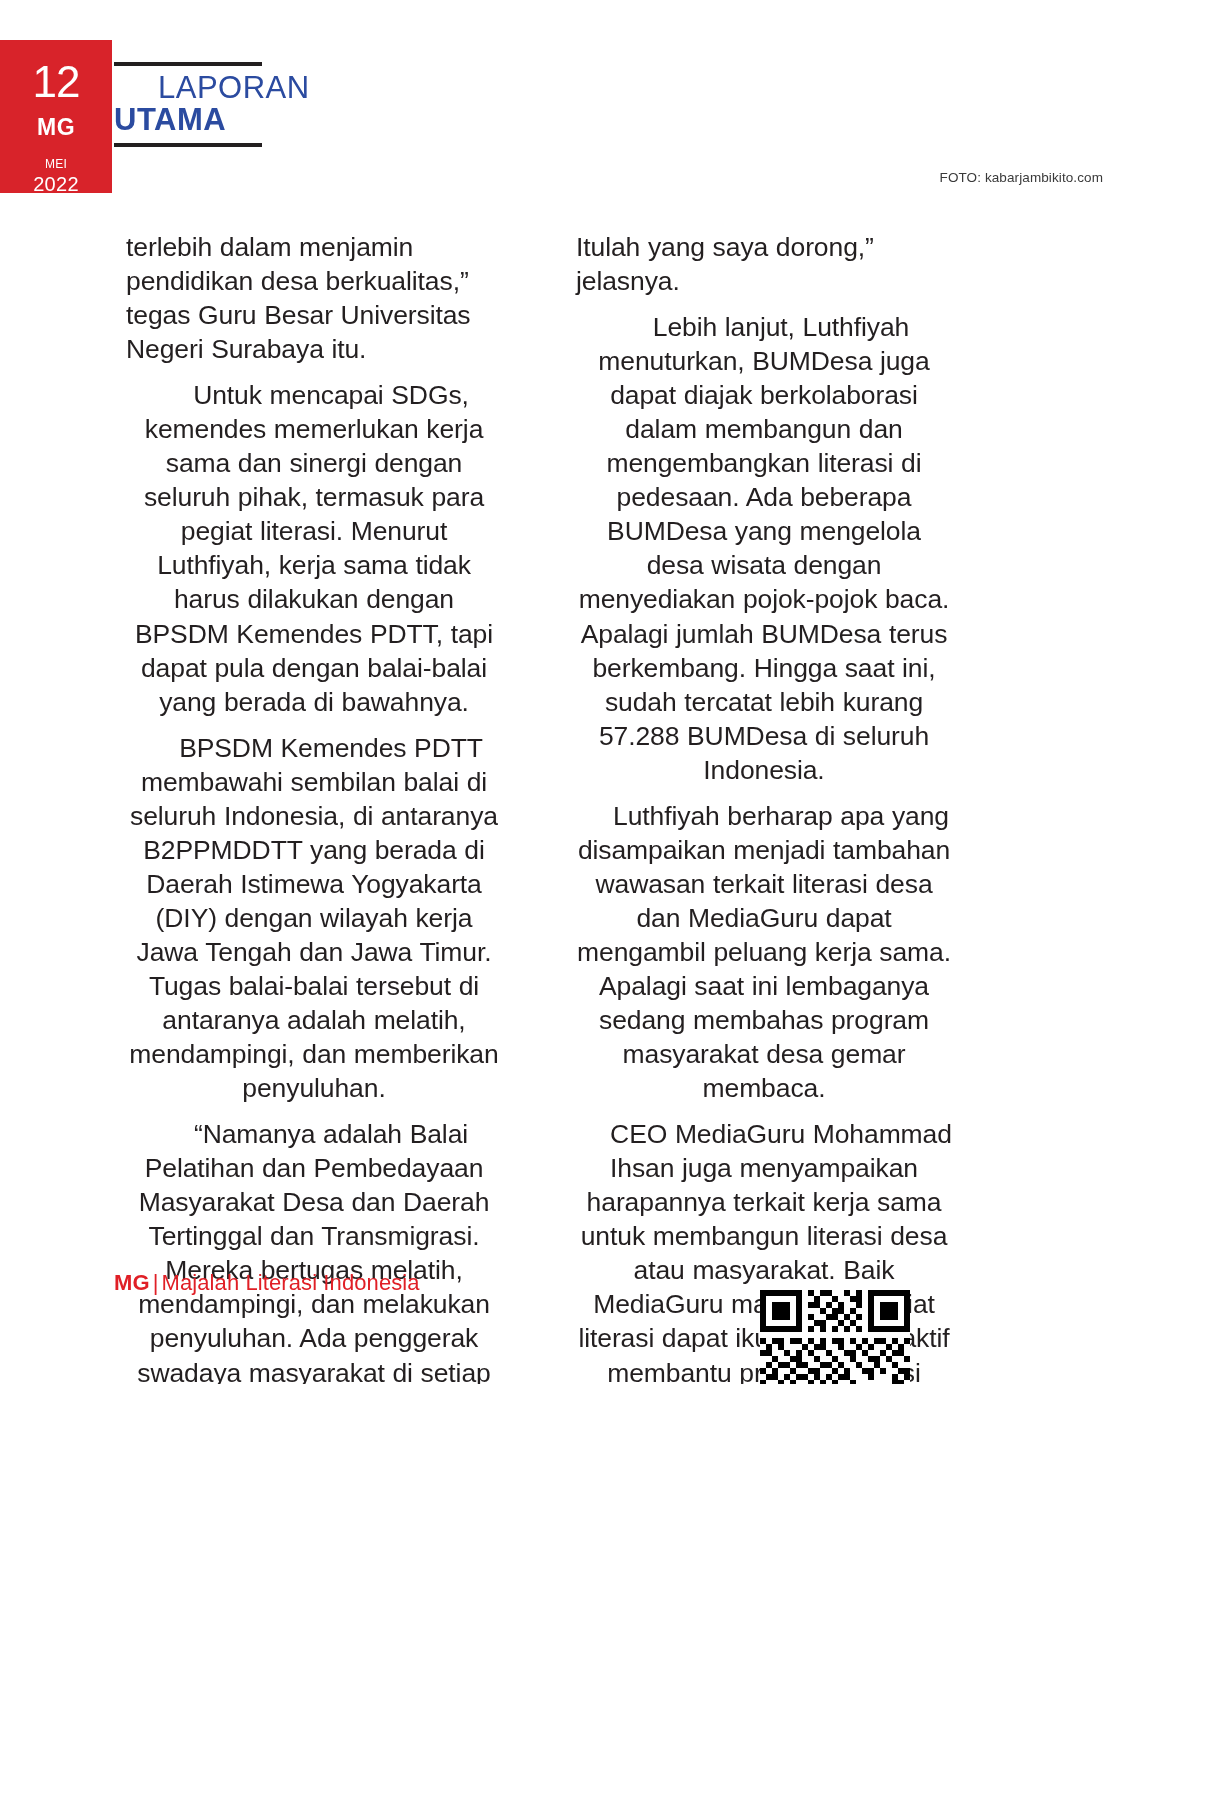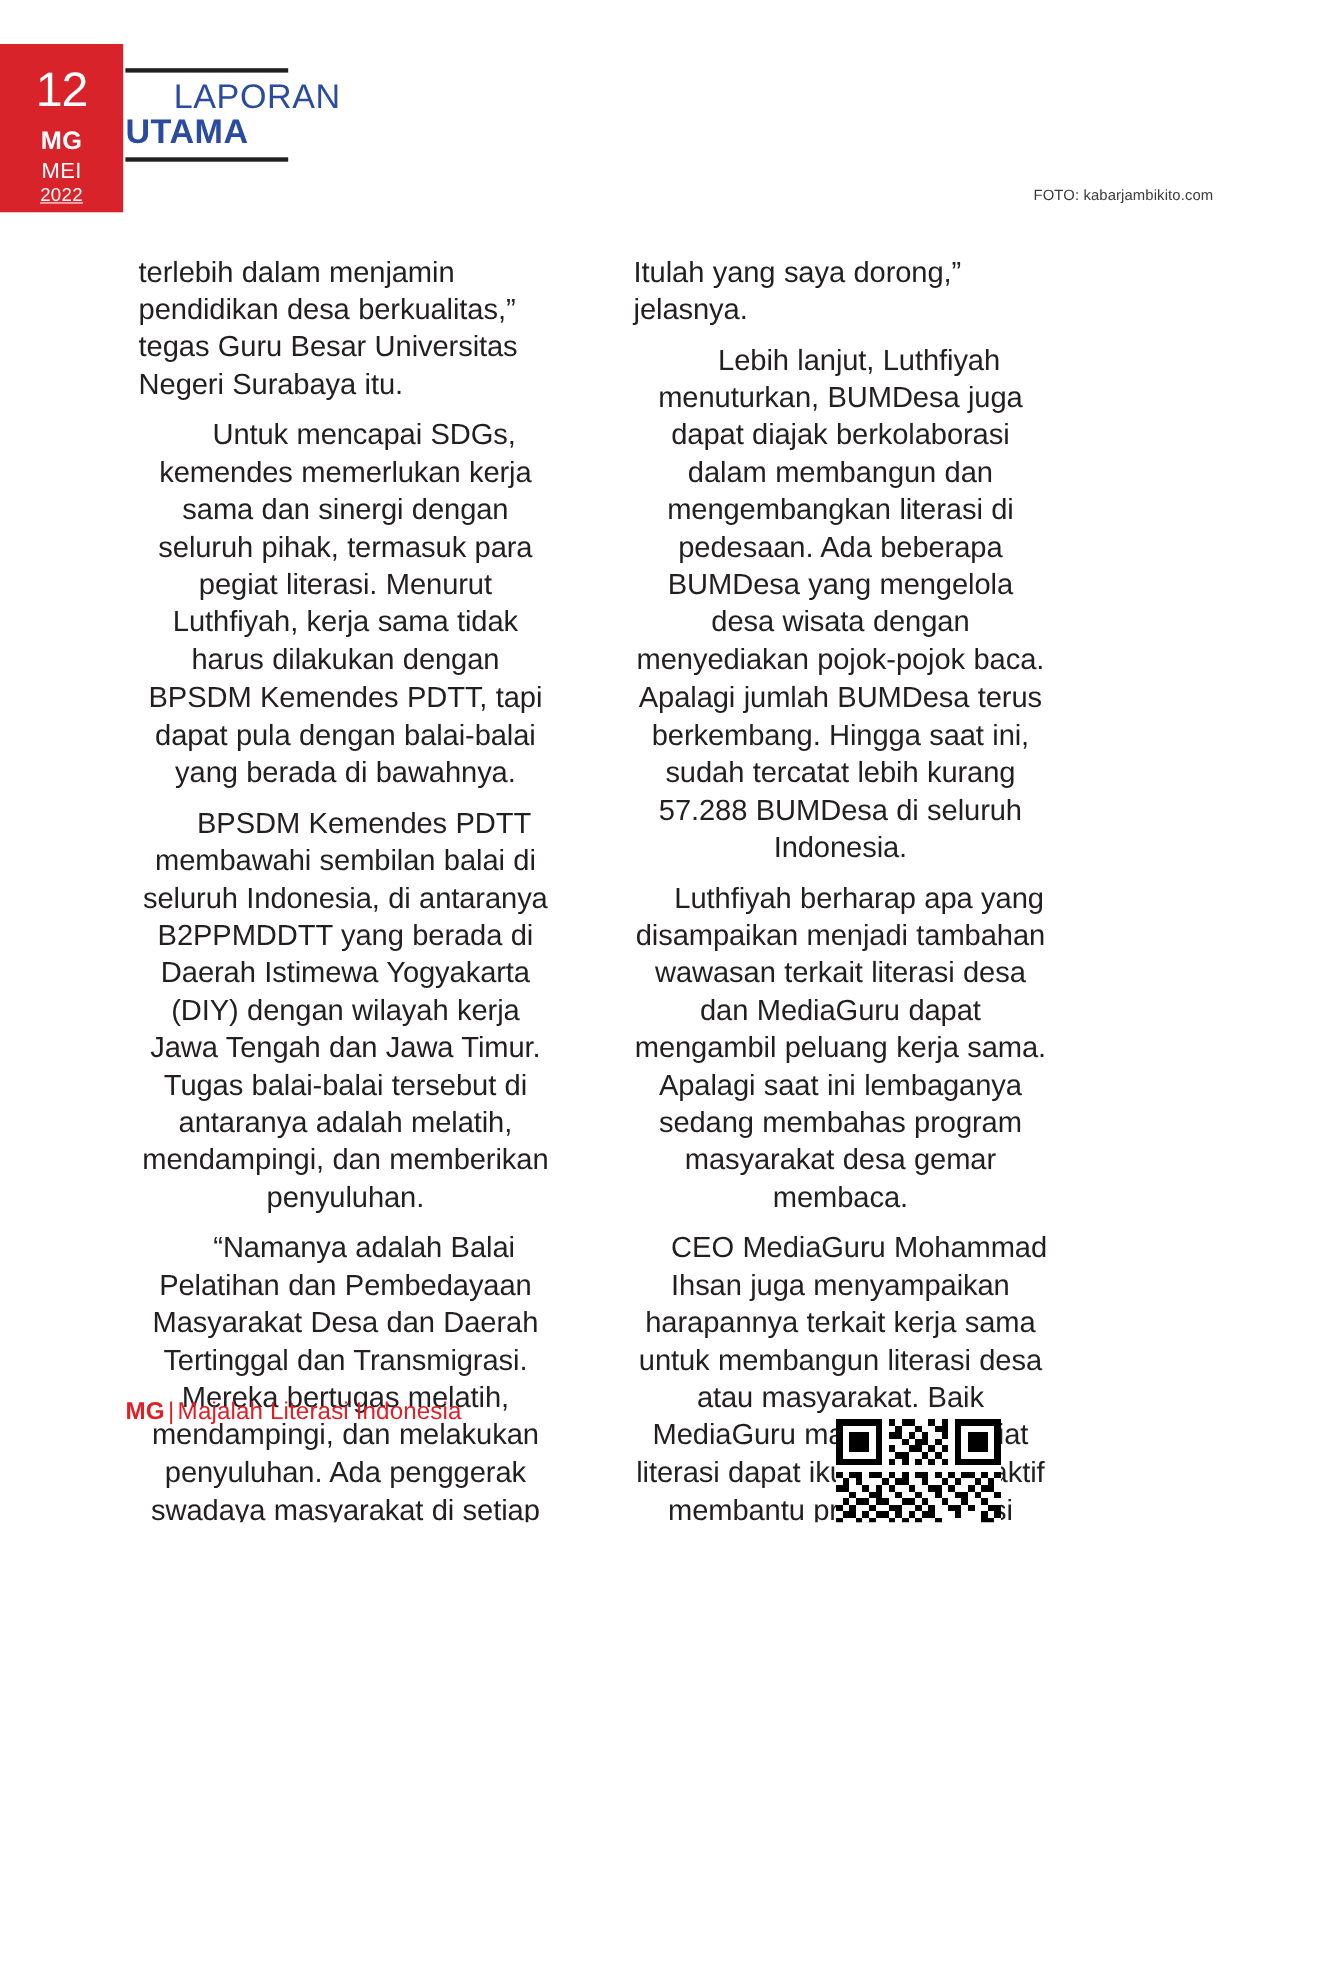--- a/index.html
+++ b/index.html
@@ -39,30 +39,29 @@
     letter-spacing: -1px;
   }
   .folio-mg {
     font-size: 23px;
     font-weight: bold;
     line-height: 1.15;
     margin-top: 10px;
     letter-spacing: 0.5px;
   }
   .folio-month {
+    font-size: 12px;
+    line-height: 1.2;
+    margin-top: 17px;
+    letter-spacing: 0.3px;
+  }
+  .folio-year {
     font-size: 20px;
     line-height: 1.2;
-    margin-top: 4px;
     letter-spacing: 0.3px;
-  }
-  .folio-year {
-    font-size: 17px;
-    line-height: 1.2;
-    letter-spacing: 0.3px;
-    text-decoration: underline;
   }
 
   
   .rubric {
     position: absolute;
     left: 114px;
     top: 62px;
     width: 148px;
   }
   .rubric-rule-top {

